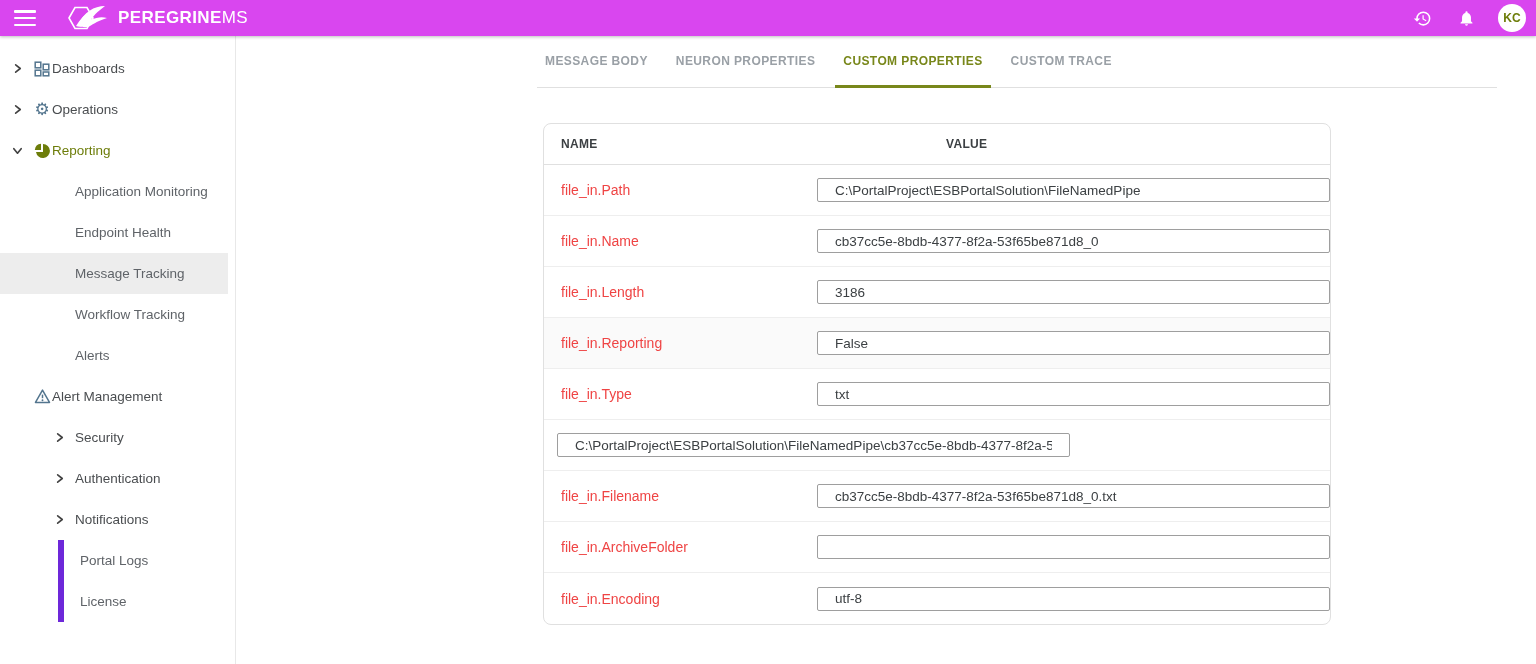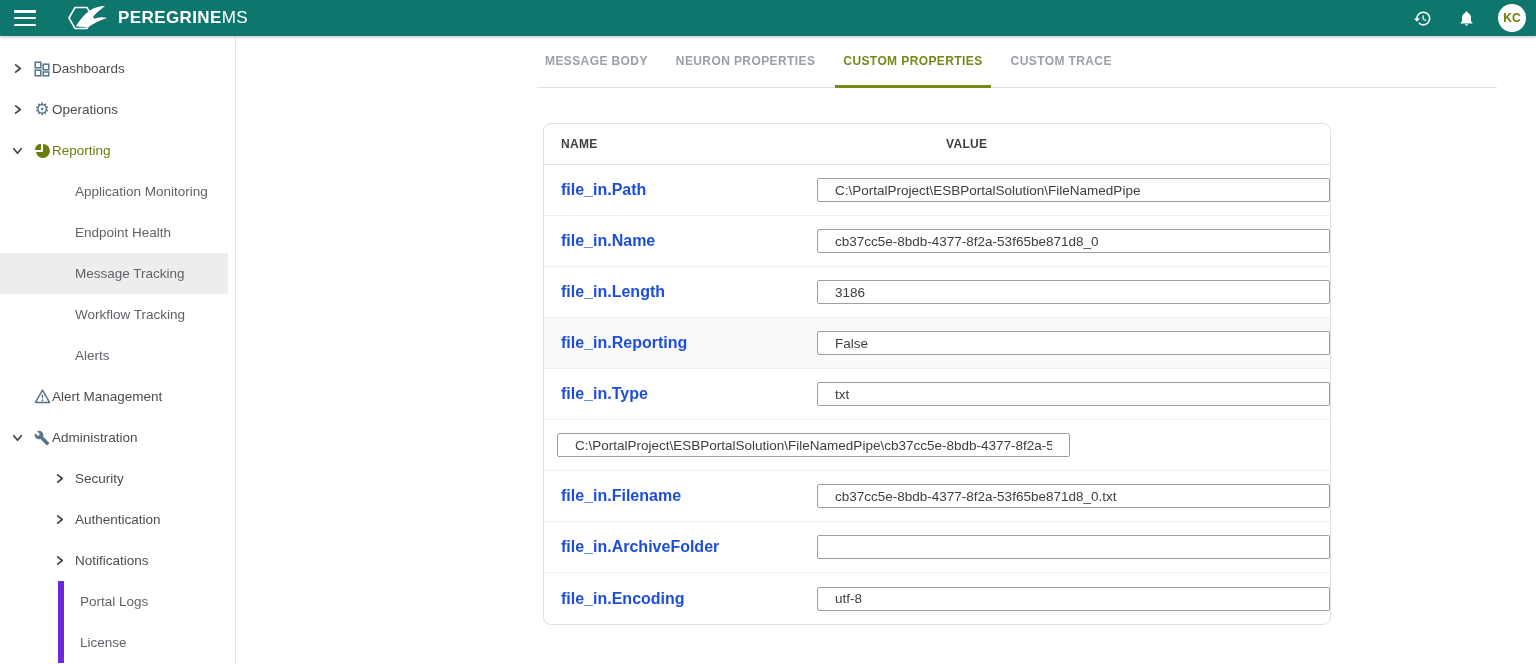--- a/index.html
+++ b/index.html
@@ -1,21 +1,21 @@
 <!DOCTYPE html>
 <html><head>
 <meta charset="utf-8">
 <style>
   * { margin:0; padding:0; box-sizing:border-box; }
   html,body { width:1536px; height:664px; overflow:hidden; background:#fff;
     font-family:"Liberation Sans","DejaVu Sans",sans-serif; }
 
   
   .header { position:fixed; top:0; left:0; width:1536px; height:36px;
-    background:#0f766e; display:flex; align-items:center; z-index:10;
+    background:#d946ef; display:flex; align-items:center; z-index:10;
     box-shadow:0 1px 3px rgba(0,0,0,.25); }
   .hamburger { margin-left:14px; width:22px; height:16px; display:flex;
     flex-direction:column; justify-content:space-between; cursor:pointer; }
   .hamburger span { display:block; height:2.5px; background:#fff; border-radius:1px; }
   .logo { display:flex; align-items:center; margin-left:26px; }
   .brand { color:#fff; font-size:17px; letter-spacing:.4px; margin-left:4px; }
   .brand b { font-weight:700; }
   .brand span { font-weight:400; }
   .hdr-right { margin-left:auto; display:flex; align-items:center; }
   .hdr-icon { width:20px; height:20px; display:flex; align-items:center;
@@ -60,22 +60,22 @@
     border-radius:8px; background:#fff; overflow:hidden; }
   .thead { height:41px; display:flex; align-items:center;
     border-bottom:1px solid #e0e0e0; }
   .th-name { width:402px; padding-left:17px; font-size:12px; font-weight:700;
     color:#3c4043; letter-spacing:.3px; }
   .th-value { font-size:12px; font-weight:700; color:#3c4043; letter-spacing:.3px; }
   .trow { height:51px; display:flex; align-items:center;
     border-bottom:1px solid #eeeeee; }
   .trow:last-child { border-bottom:none; }
   .trow.row-hover { background:#fafafa; }
-  .td-name { width:402px; padding-left:17px; font-size:16px; color:#1d4ed8;
-    font-weight:700; }
+  .td-name { width:402px; padding-left:17px; font-size:14px; color:#ef4444;
+    font-weight:400; }
   .td-value { padding-left:13px; }
   .td-value input { width:513px; height:24px; border:1px solid #9e9e9e;
     border-radius:2px; padding:1px 17px; font-family:inherit; font-size:13.5px;
     color:#3c4043; background:#fff; outline:none; }
 </style>
 </head>
 <body>
 
 <div class="header">
   <div class="hamburger">
@@ -173,33 +173,20 @@
     <span class="sicon">
         <svg width="17" height="17" viewBox="0 0 16 16">
           <path d="M8 2 L14.6 13.6 H1.4 Z" fill="none" stroke="#53758e" stroke-width="1.4" stroke-linejoin="round"></path>
           <line x1="8" y1="6.2" x2="8" y2="9.6" stroke="#53758e" stroke-width="1.4"></line>
           <circle cx="8" cy="11.6" r="0.9" fill="#53758e"></circle>
         </svg>
       </span>
     <span class="slabel">Alert Management</span>
   </div>
 
-  <div class="srow lvl0">
-    <span class="chev">
-        <svg width="11" height="11" viewBox="0 0 12 12">
-          <path d="M2 4 L6 9 L10 4" fill="none" stroke="currentColor" stroke-width="1.8" stroke-linecap="round" stroke-linejoin="round"></path>
-        </svg>
-      </span>
-    <span class="sicon">
-        <svg width="16" height="16" viewBox="0 0 24 24">
-          <path fill="#53758e" d="M22.7 19l-9.1-9.1c.9-2.3.4-5-1.5-6.9-2-2-5-2.4-7.4-1.3L9 6 6 9 1.6 4.7C.4 7.1.9 10.1 2.9 12.1c1.9 1.9 4.6 2.4 6.9 1.5l9.1 9.1c.4.4 1 .4 1.4 0l2.3-2.3c.5-.4.5-1.1.1-1.4z"></path>
-        </svg>
-      </span>
-    <span class="slabel">Administration</span>
-  </div>
 
   <div class="srow subc">
     <span class="chev">
         <svg width="11" height="11" viewBox="0 0 12 12">
           <path d="M4 2 L9 6 L4 10" fill="none" stroke="currentColor" stroke-width="1.8" stroke-linecap="round" stroke-linejoin="round"></path>
         </svg>
       </span>
     <span class="slabel">Security</span>
   </div>
   <div class="srow subc">

